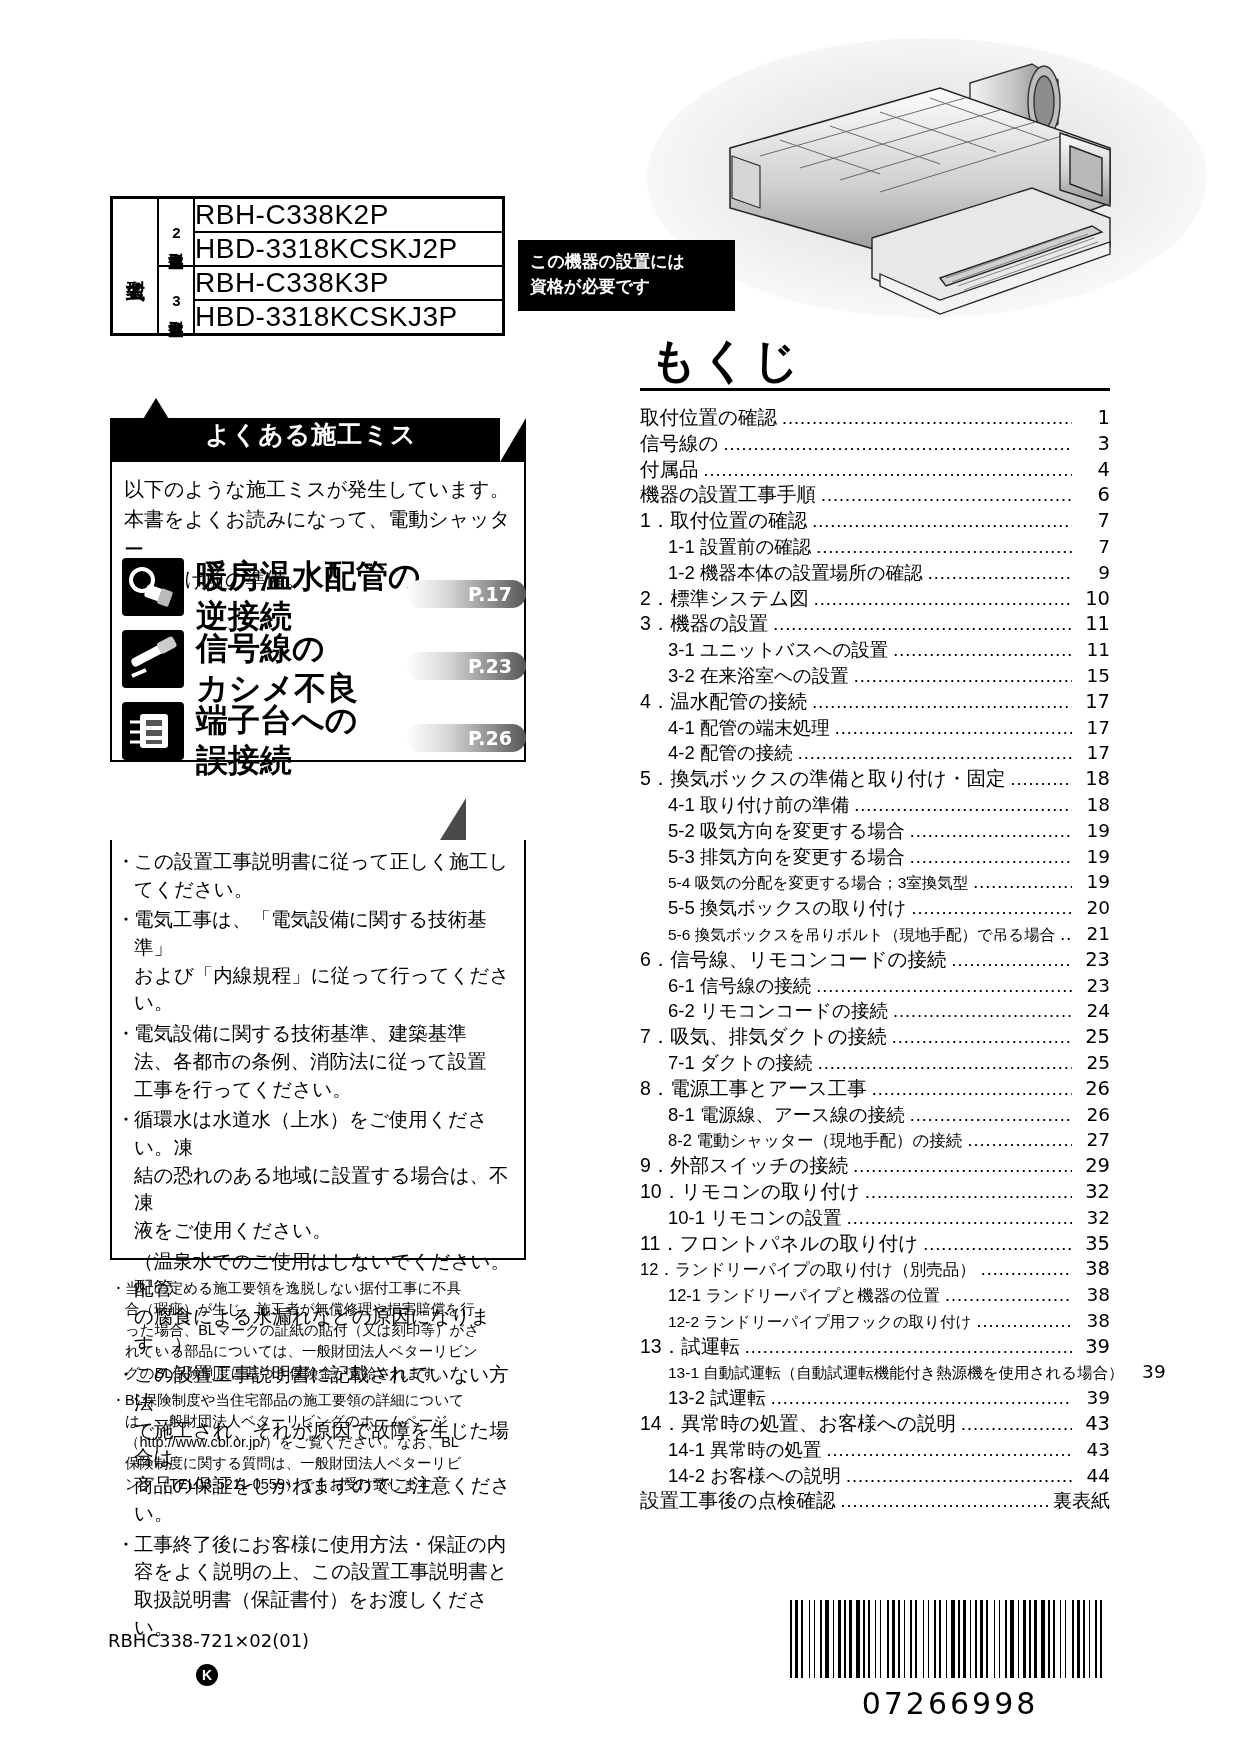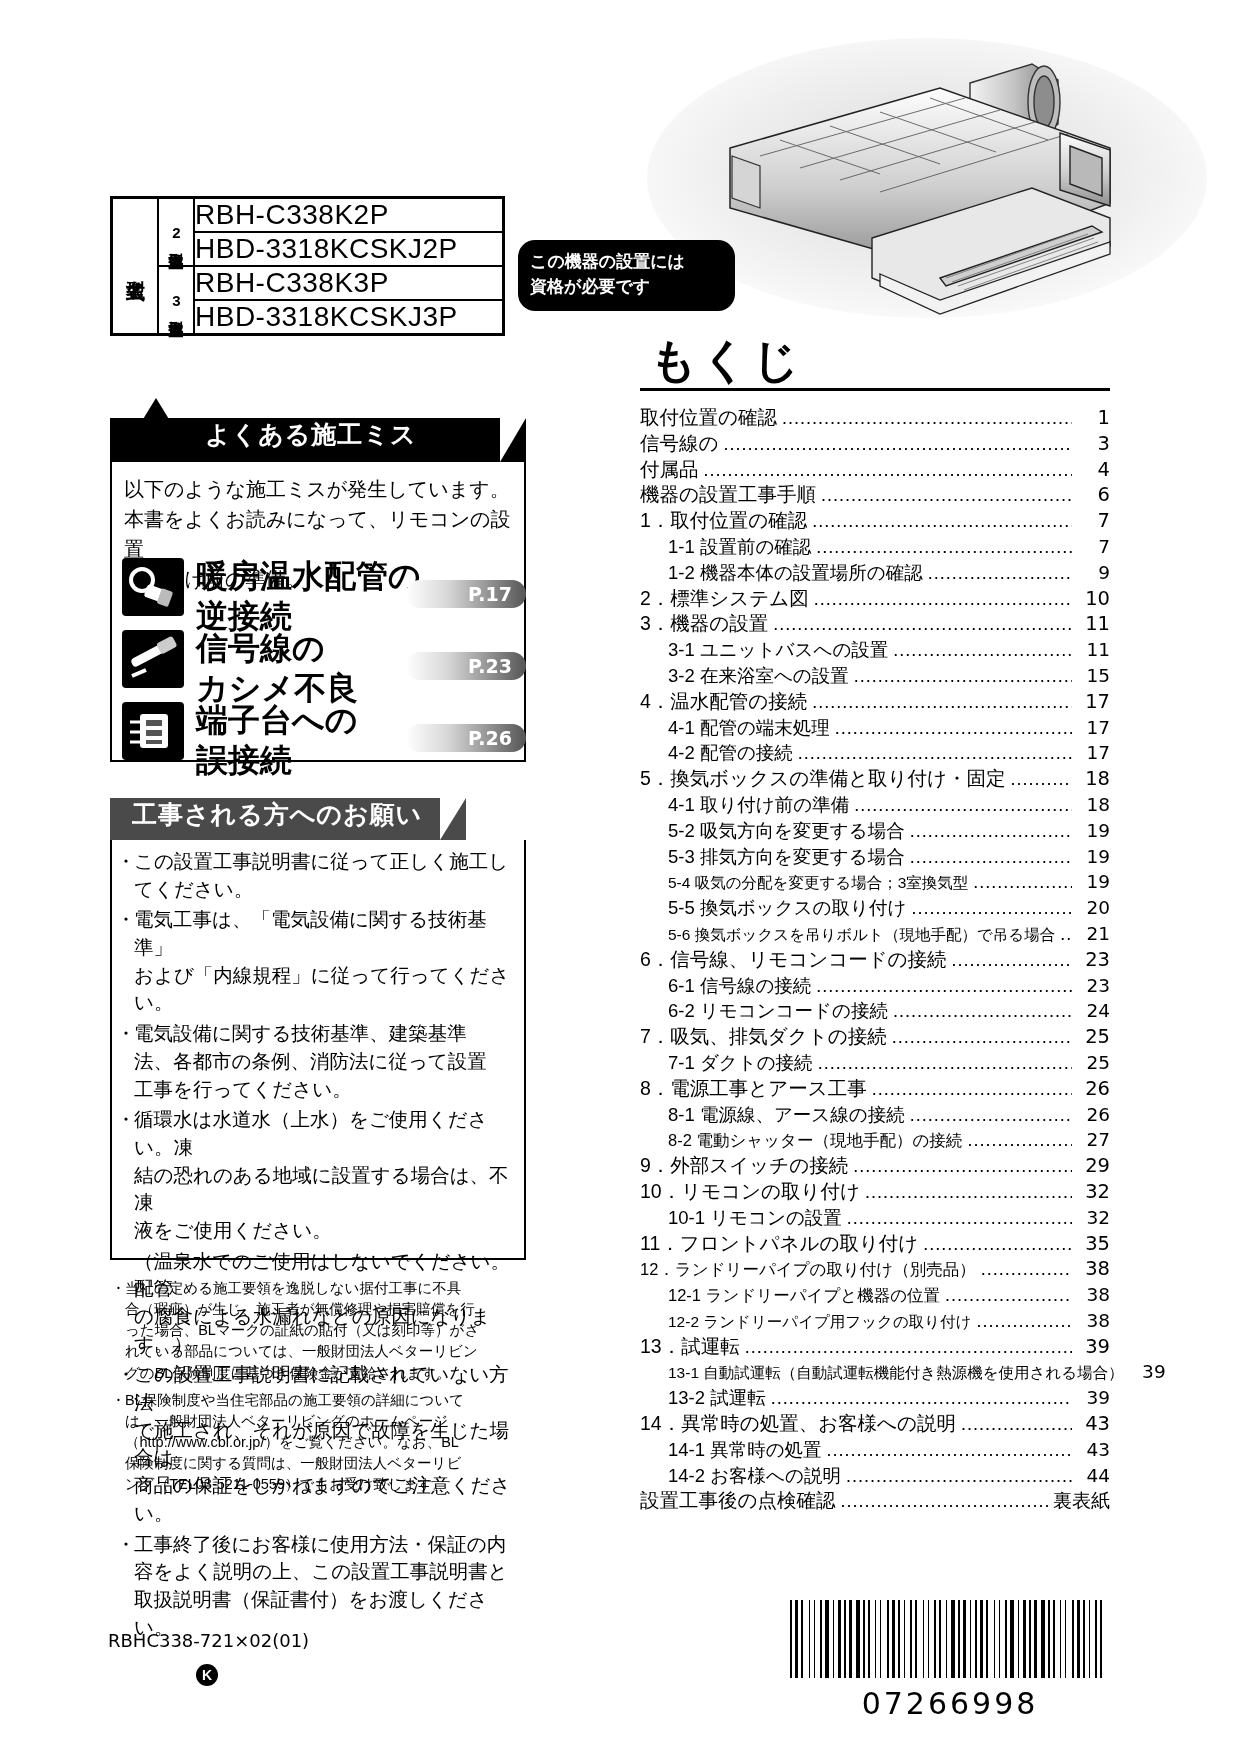--- a/index.html
+++ b/index.html
@@ -32,21 +32,21 @@
     width:34px;text-align:center;font-size:15px;font-weight:bold;
     writing-mode:vertical-rl;text-orientation:upright;line-height:1.05;
     padding:4px 1px;
   }
   .mt-name{font-size:28px;padding:4px 10px;letter-spacing:0.5px;font-family:Liberation Sans, sans-serif;}
 
   
   .qual-note{
     position:absolute;left:518px;top:240px;width:195px;
     background:#000;color:#fff;font-size:17px;line-height:1.45;
-    padding:10px 10px 12px 12px;font-weight:bold;border-radius:17px;
+    padding:10px 10px 12px 12px;font-weight:bold;
   }
 
   
   .photo{
     position:absolute;left:640px;top:28px;width:575px;height:310px;
   }
 
   
   .banner{
     position:absolute;background:#000;color:#fff;font-weight:bold;
@@ -255,21 +255,21 @@
 
   <div class="warn-tri"></div>
   <div class="warn-excl">!</div>
   <div class="banner cm-banner">
     <span class="btxt">よくある施工ミス</span>
   </div>
   <div class="banner-tail cm-tail"></div>
   <div class="cm-box"></div>
   <div class="cm-intro">
     <div>以下のような施工ミスが発生しています。</div>
-    <div>本書をよくお読みになって、リモコンの設置</div>
+    <div>本書をよくお読みになって、電動シャッター</div>
     <div>取り付け前の準備。</div>
   </div>
 
   <div class="mistake" style="top:558px;">
     <div class="m-icon">
       <svg viewBox="0 0 62 58" width="62" height="58">
           <circle cx="20" cy="22" r="11" fill="none" stroke="#fff" stroke-width="4"></circle>
           <rect x="26" y="26" width="26" height="13" rx="3" fill="#fff" transform="rotate(20 26 26)"></rect>
           <rect x="40" y="30" width="12" height="16" rx="2" fill="#bbb" transform="rotate(20 40 30)"></rect>
         </svg>
@@ -312,23 +312,20 @@
     </div>
     <div class="m-text">
       <div>端子台への</div>
       <div>誤接続</div>
     </div>
     <div class="m-page">
       <span>P.26</span>
     </div>
   </div>
 
-  <div class="banner rq-banner">
-    <span class="btxt">工事される方へのお願い</span>
-  </div>
   <div class="banner-tail rq-tail"></div>
   <div class="rq-box"></div>
   <ul class="rq-list">
     <li><span style="white-space:pre-line">この設置工事説明書に従って正しく施工してください。</span></li>
     <li><span style="white-space:pre-line">電気工事は、「電気設備に関する技術基準」
 および「内線規程」に従って行ってください。</span></li>
     <li><span style="white-space:pre-line">電気設備に関する技術基準、建築基準
 法、各都市の条例、消防法に従って設置
 工事を行ってください。</span></li>
     <li><span style="white-space:pre-line">循環水は水道水（上水）をご使用ください。凍

